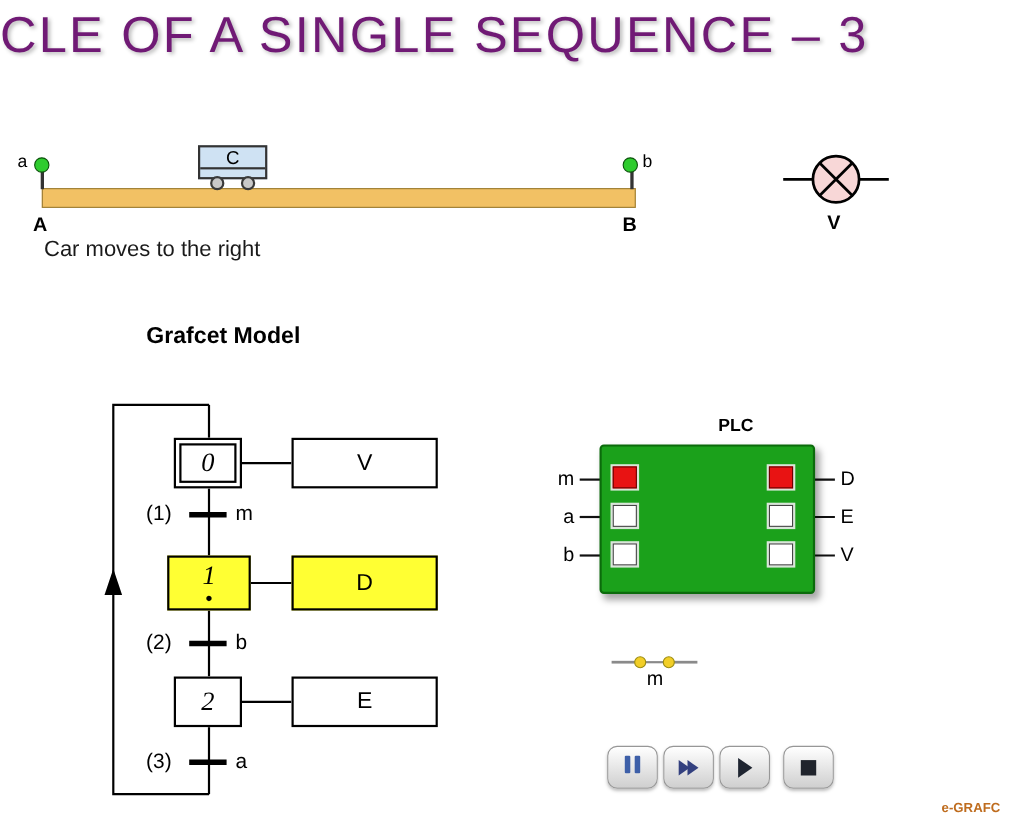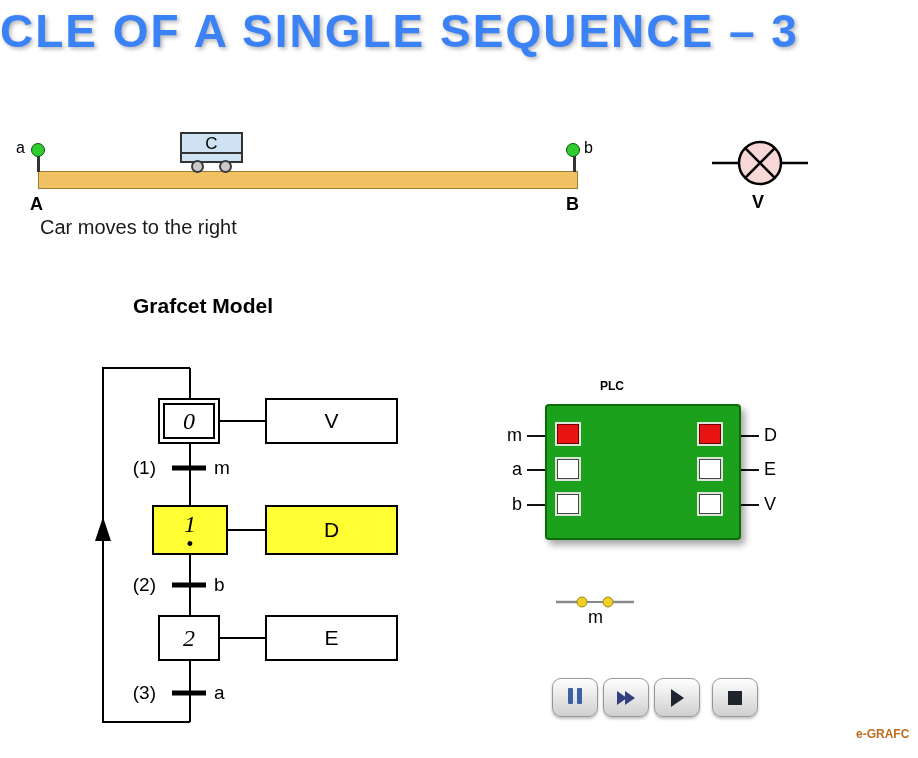--- a/index.html
+++ b/index.html
@@ -2,22 +2,22 @@
 <html><head>
 <meta charset="utf-8">
 <style>
   *{margin:0;padding:0;box-sizing:border-box}
   html,body{background:#fff}
   body{width:918px;height:758px;overflow:hidden;font-family:"Liberation Sans",sans-serif;color:#000}
   #page{position:relative;width:918px;height:758px;background:#fff}
   .abs{position:absolute}
 
   
-  #title{left:0;top:4px;width:744px;font-size:46px;font-weight:bold;letter-spacing:2px;
-         white-space:nowrap;color:#3b82f6;text-shadow:2px 2px 4px #b5b5b5}
+  #title{left:0;top:4px;width:744px;font-size:46px;font-weight:normal;letter-spacing:2px;
+         white-space:nowrap;color:#701a75;text-shadow:2px 2px 4px #b5b5b5}
 
   
   #track-bar{left:38px;top:171px;width:540px;height:18px;background:#F2C164;border:1px solid #9b7c33}
   .post{width:3px;height:20px;background:#333}
   #post-a{left:37px;top:152px}
   #post-b{left:573px;top:152px}
   .sensor-dot{width:14px;height:14px;border-radius:50%;background:#2ECC2E;border:1px solid #0b520b}
   #dot-a{left:31px;top:143px}
   #dot-b{left:566px;top:143px}
   .sensor-lbl{font-size:16px}
@@ -50,21 +50,21 @@
   #action-v{top:398px;height:46px}
   #action-d{top:505px;height:50px;background:#FFFF33}
   #action-e{top:615px;height:46px}
   .t-num{width:44px;text-align:right;font-size:19px}
   .t-cond{font-size:19px}
   #t1-num{left:112px;top:457px} #t1-cond{left:214px;top:457px}
   #t2-num{left:112px;top:574px} #t2-cond{left:214px;top:574px}
   #t3-num{left:112px;top:682px} #t3-cond{left:214px;top:682px}
 
   
-  #plc-title{left:600px;top:379px;width:85px;text-align:left;font-size:12px;font-weight:bold}
+  #plc-title{left:600px;top:379px;width:85px;text-align:right;font-size:16px;font-weight:bold}
   #plc-board{left:545px;top:404px;width:196px;height:136px;background:#1BA11B;
              border:2px solid #0b6b0b;border-radius:4px;box-shadow:4px 5px 7px rgba(0,0,0,.35)}
   .led{position:absolute;width:22px;height:20px;background:#fff;border:1px solid #444;
        box-shadow:0 0 0 2px #d9e6d9}
   .led.on{background:#E81313;border-color:#6d0000}
   #led-m{left:10px;top:18px} #led-a{left:10px;top:53px} #led-b{left:10px;top:88px}
   #led-D{left:152px;top:18px} #led-E{left:152px;top:53px} #led-V{left:152px;top:88px}
   .plc-lbl{font-size:18px}
   .plc-lbl.in{width:24px;text-align:right}
   #plbl-m{left:498px;top:425px} #plbl-a{left:498px;top:459px} #plbl-b{left:498px;top:494px}

